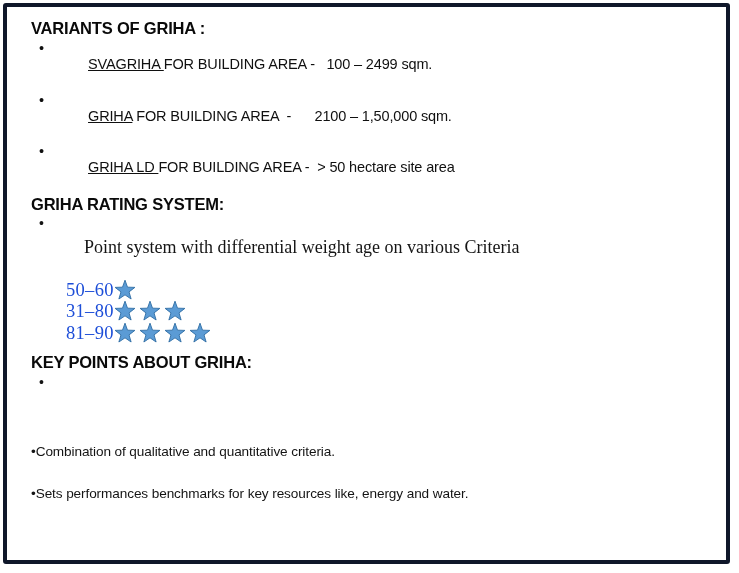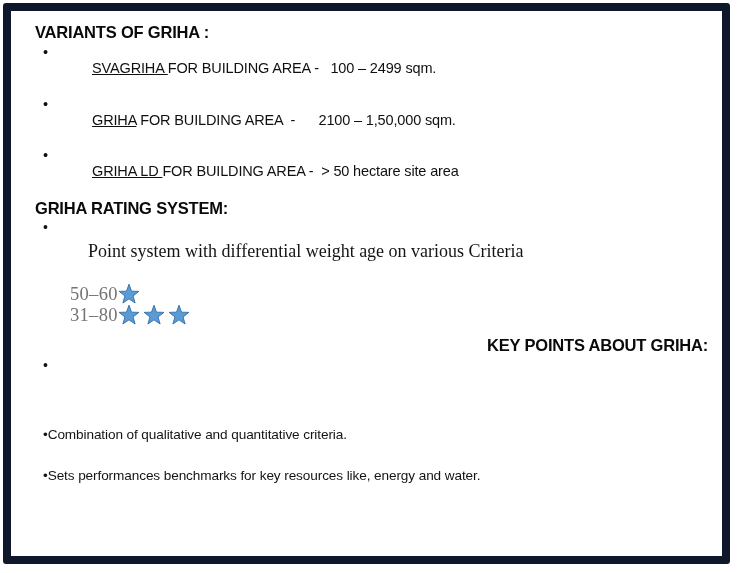--- a/index.html
+++ b/index.html
@@ -14,21 +14,21 @@
     -webkit-font-smoothing: antialiased;
   }
 
   .slide {
     position: absolute;
     left: 3px;
     top: 3px;
     width: 727px;
     height: 561px;
     box-sizing: border-box;
-    border: 8px solid #0f172a;
+    border: 4px solid #0f172a;
     border-radius: 3px;
     background: #ffffff;
     overflow: hidden;
   }
 
   .inner {
     position: absolute;
     left: 0; top: 0;
     width: 100%;
     height: 100%;
@@ -96,38 +96,37 @@
     border-collapse: collapse;
   }
   .rating-table td {
     padding: 0;
     vertical-align: middle;
     height: 21.5px;
   }
   .range {
     font-family: "Liberation Serif", serif;
     font-size: 18.5px;
-    color: #737373;
+    color: #1d4ed8;
     letter-spacing: 0.3px;
     white-space: pre;
     padding-right: 8px;
   }
   .stars-cell { padding-left: 33px; }
   .stars {
     display: flex;
     align-items: center;
     gap: 3px;
     height: 21.5px;
   }
   .stars svg { display: block; }
 
   
   .keypoints-head {
     margin-top: 9px;
-    text-align: right;
   }
   .kp-bullet {
     position: relative;
     font-size: 13.6px;
     color: #141414;
     letter-spacing: -0.1px;
     padding-left: 36px;
     margin: 3px 0 0 0;
     white-space: pre;
   }
@@ -138,21 +137,21 @@
     font-size: 14px;
   }
 
   .para {
     font-size: 13.6px;
     color: #141414;
     letter-spacing: -0.1px;
     line-height: 1.45;
     text-align: justify;
     text-justify: inter-word;
-    margin: 12px;
+    margin: 4px;
     padding: 0 2px 0 14px;
     text-indent: -8px;
   }
   .para.gap1 { margin-top: 22px; }
   .para.gap2 { margin-top: 22px; }
 </style>
 </head>
 <body>
 
 <div class="slide">
@@ -199,20 +198,39 @@
                 </svg>
                 <svg width="22" height="21" viewBox="0 0 22 21">
                   <polygon points="11.00,0.20 13.50,7.16 20.89,7.39 15.04,11.91 17.11,19.01 11.00,14.85 4.89,19.01 6.96,11.91 1.11,7.39 8.50,7.16" fill="#5B9BD5" stroke="#2E6CA4" stroke-width="0.9" stroke-linejoin="round"></polygon>
                 </svg>
                 <svg width="22" height="21" viewBox="0 0 22 21">
                   <polygon points="11.00,0.20 13.50,7.16 20.89,7.39 15.04,11.91 17.11,19.01 11.00,14.85 4.89,19.01 6.96,11.91 1.11,7.39 8.50,7.16" fill="#5B9BD5" stroke="#2E6CA4" stroke-width="0.9" stroke-linejoin="round"></polygon>
                 </svg>
               </div>
           </td>
         </tr>
+        <tr>
+          <td class="range">81–90</td>
+          <td class="stars-cell">
+            <div class="stars">
+                <svg width="22" height="21" viewBox="0 0 22 21">
+                  <polygon points="11.00,0.20 13.50,7.16 20.89,7.39 15.04,11.91 17.11,19.01 11.00,14.85 4.89,19.01 6.96,11.91 1.11,7.39 8.50,7.16" fill="#5B9BD5" stroke="#2E6CA4" stroke-width="0.9" stroke-linejoin="round"></polygon>
+                </svg>
+                <svg width="22" height="21" viewBox="0 0 22 21">
+                  <polygon points="11.00,0.20 13.50,7.16 20.89,7.39 15.04,11.91 17.11,19.01 11.00,14.85 4.89,19.01 6.96,11.91 1.11,7.39 8.50,7.16" fill="#5B9BD5" stroke="#2E6CA4" stroke-width="0.9" stroke-linejoin="round"></polygon>
+                </svg>
+                <svg width="22" height="21" viewBox="0 0 22 21">
+                  <polygon points="11.00,0.20 13.50,7.16 20.89,7.39 15.04,11.91 17.11,19.01 11.00,14.85 4.89,19.01 6.96,11.91 1.11,7.39 8.50,7.16" fill="#5B9BD5" stroke="#2E6CA4" stroke-width="0.9" stroke-linejoin="round"></polygon>
+                </svg>
+                <svg width="22" height="21" viewBox="0 0 22 21">
+                  <polygon points="11.00,0.20 13.50,7.16 20.89,7.39 15.04,11.91 17.11,19.01 11.00,14.85 4.89,19.01 6.96,11.91 1.11,7.39 8.50,7.16" fill="#5B9BD5" stroke="#2E6CA4" stroke-width="0.9" stroke-linejoin="round"></polygon>
+                </svg>
+              </div>
+          </td>
+        </tr>
       </tbody>
     </table>
 
     <div class="heading keypoints-head">KEY POINTS ABOUT GRIHA:</div>
 
     <div class="kp-bullet">
       <span class="dot">•</span>
     </div>
 
     <p class="para gap1">•Combination of qualitative and quantitative criteria.</p>

